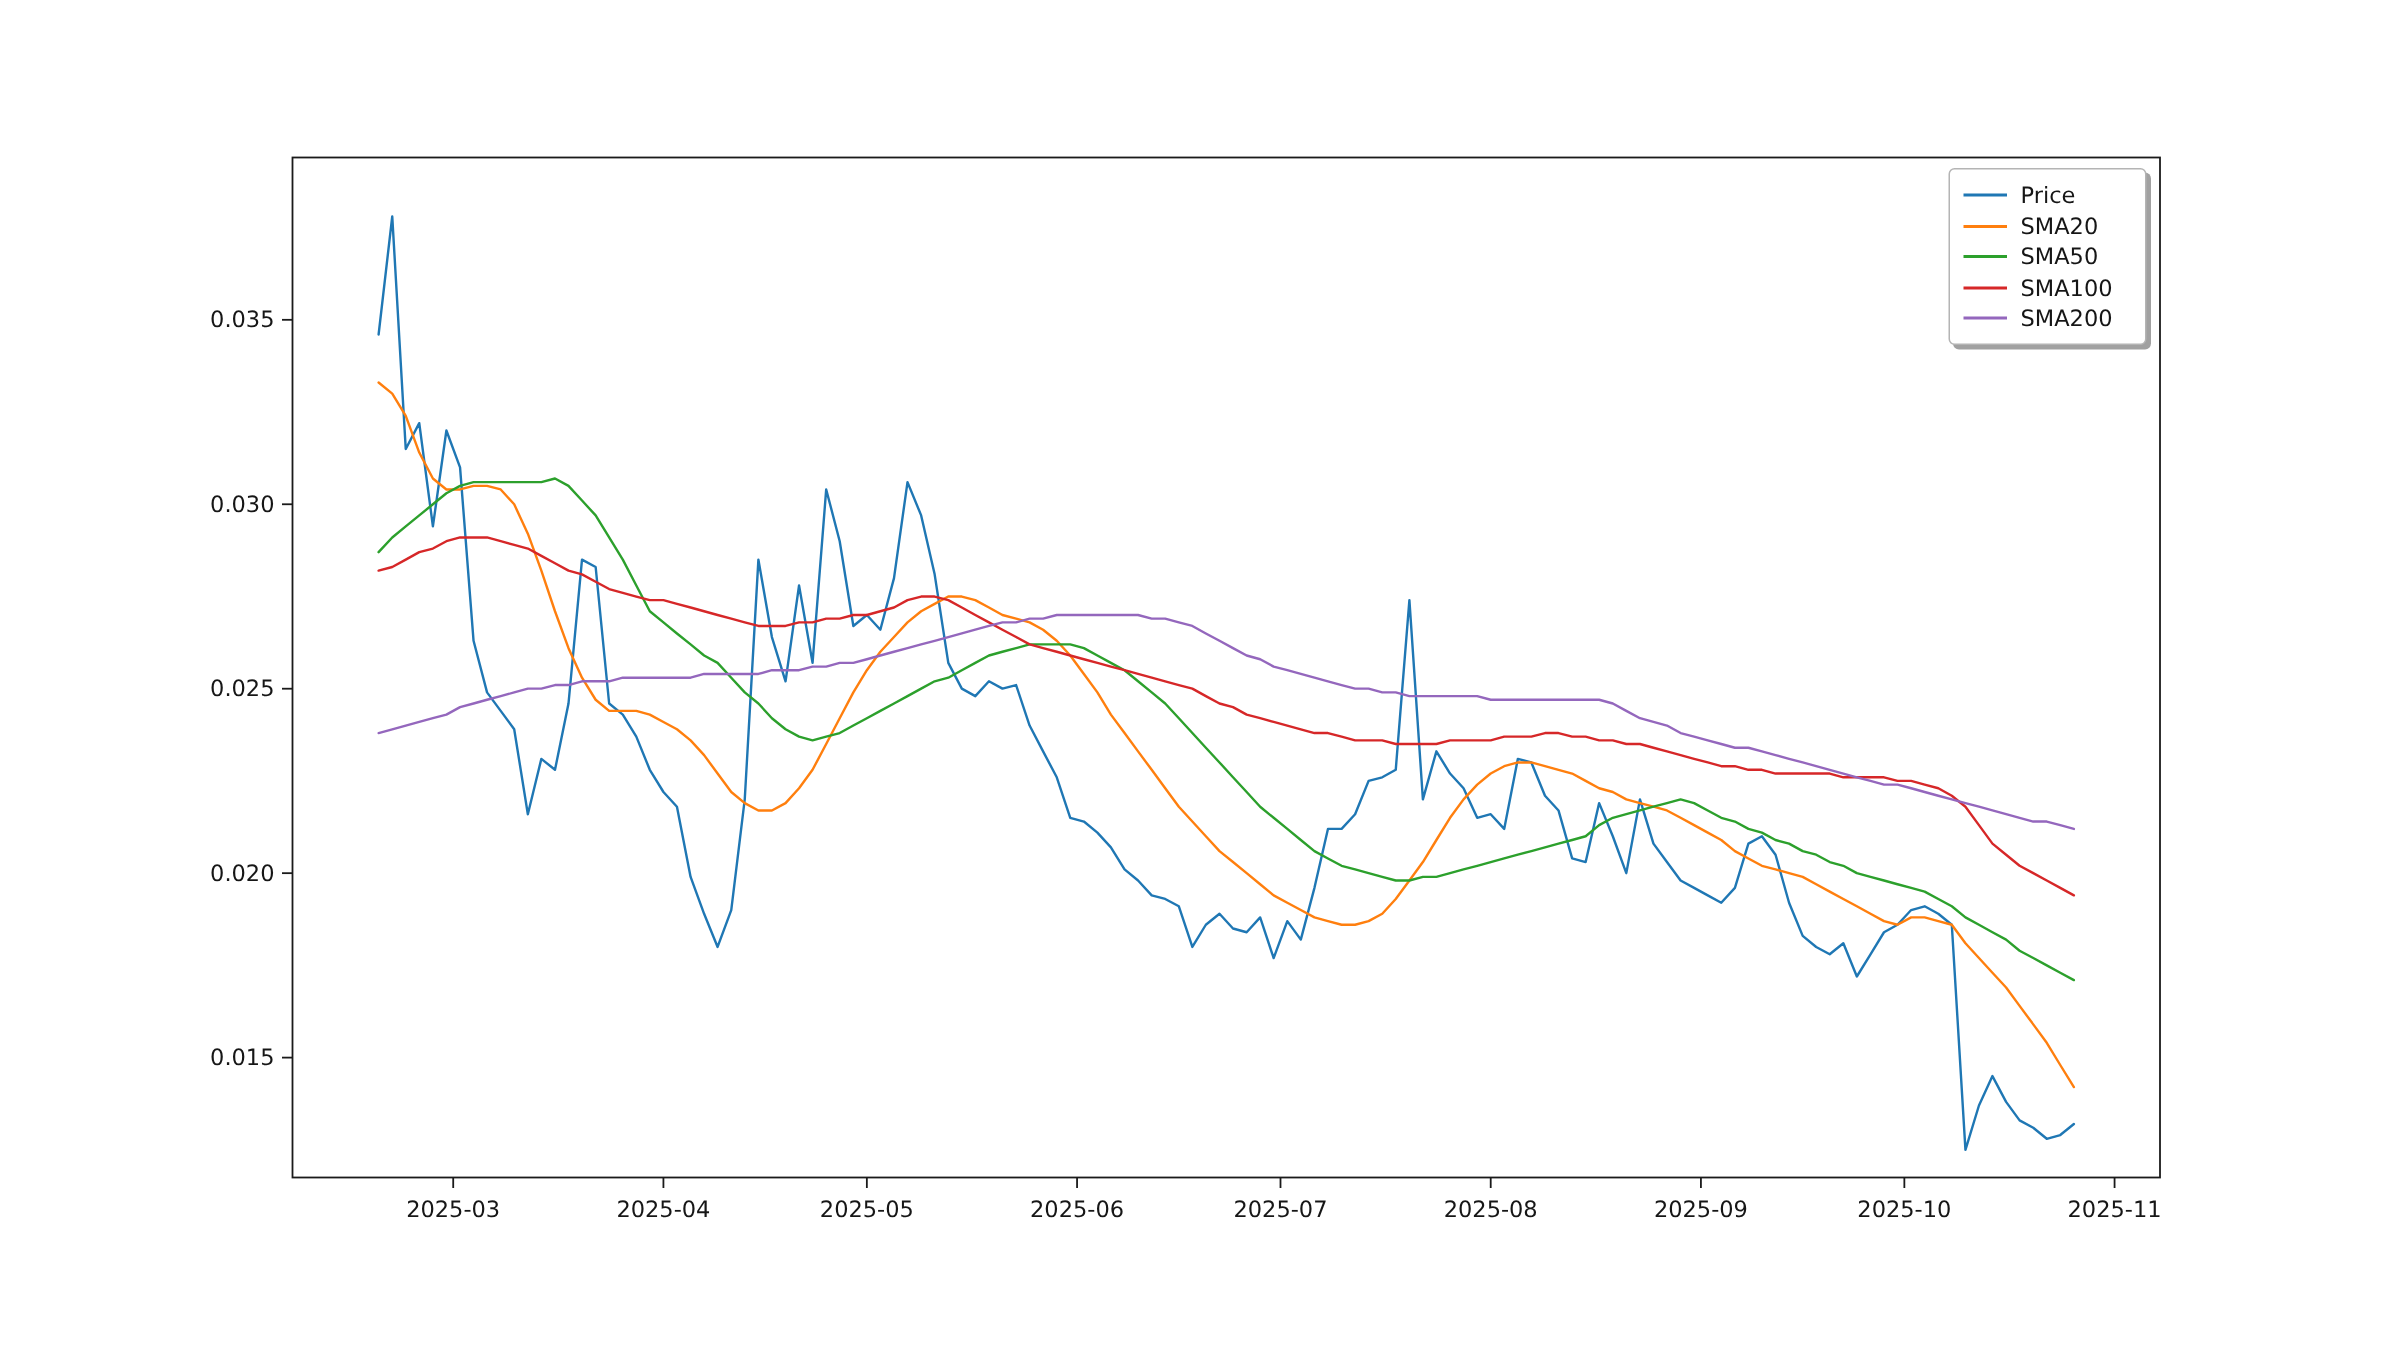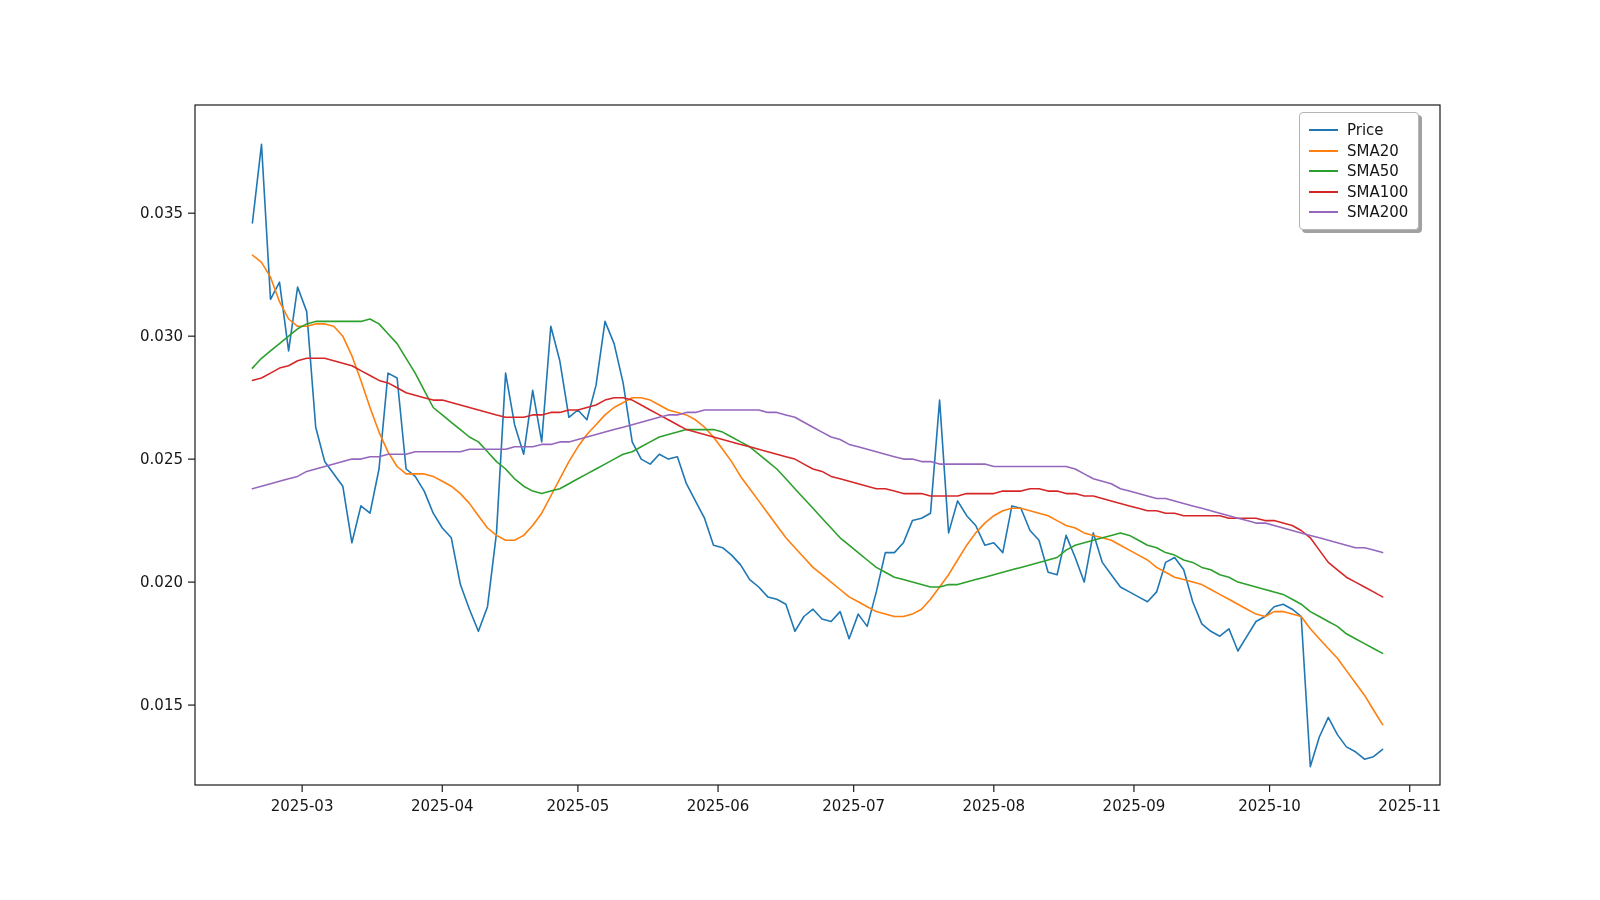--- a/index.html
+++ b/index.html
@@ -4,21 +4,21 @@
 <style>
   html,body{margin:0;padding:0;background:#ffffff;}
   #figure{
     position:relative;width:1600px;height:900px;background:#ffffff;overflow:hidden;
     font-family:"DejaVu Sans","Liberation Sans",sans-serif;
   }
   #plot-svg{position:absolute;left:0;top:0;}
   .legend{
     position:absolute;left:1299px;top:112px;
     background:#ffffff;border:1px solid #b4b4b4;border-radius:4px;
-    padding:7px 10px 6px 9px;
+    padding:7px 22px 6px 9px;
     box-shadow:3px 3px 0 rgba(110,110,110,0.65);
     z-index:2;
   }
   .legend-item{display:flex;align-items:center;gap:9px;height:20.5px;}
   .legend-swatch{display:inline-block;width:29px;height:0;border-top:2px solid #000;flex:0 0 auto;}
   .legend-label{font-size:15px;color:#161616;white-space:nowrap;}
 </style>
 </head>
 <body>
 

